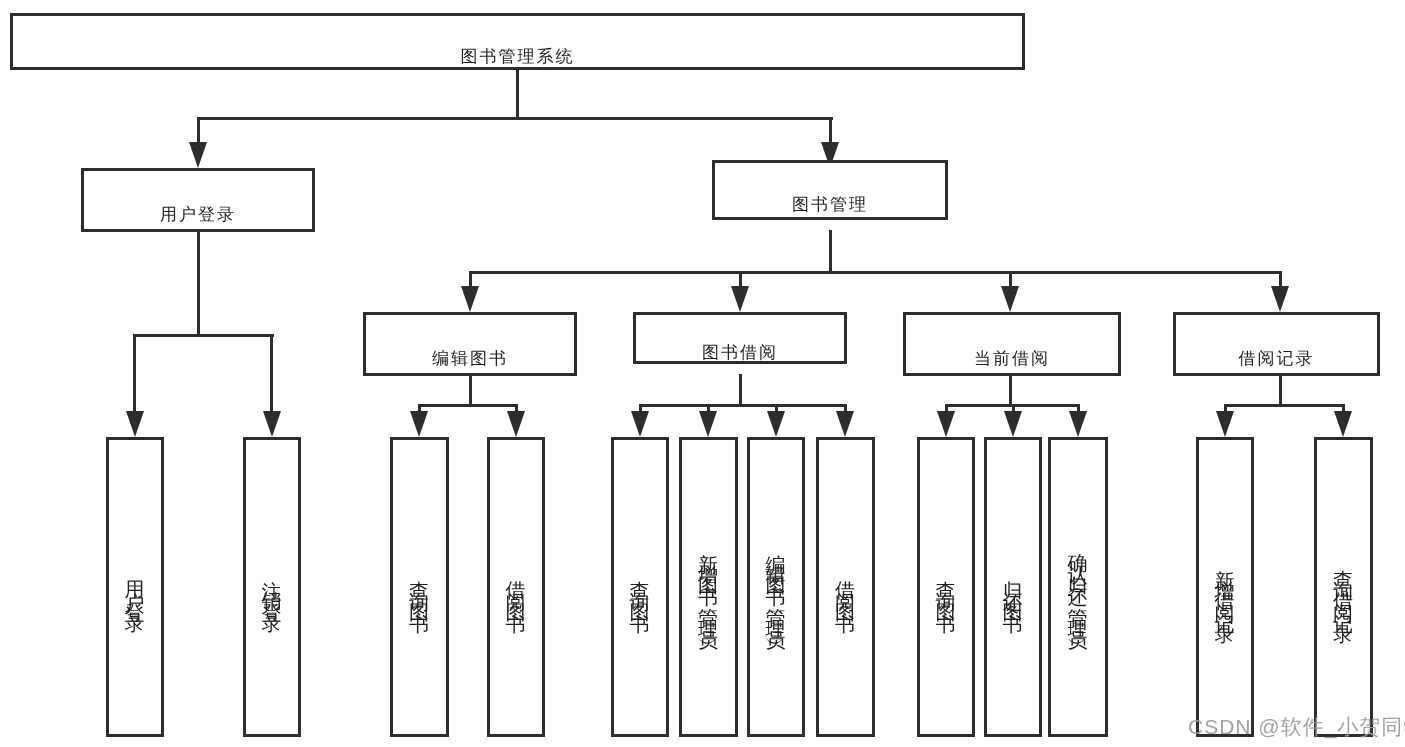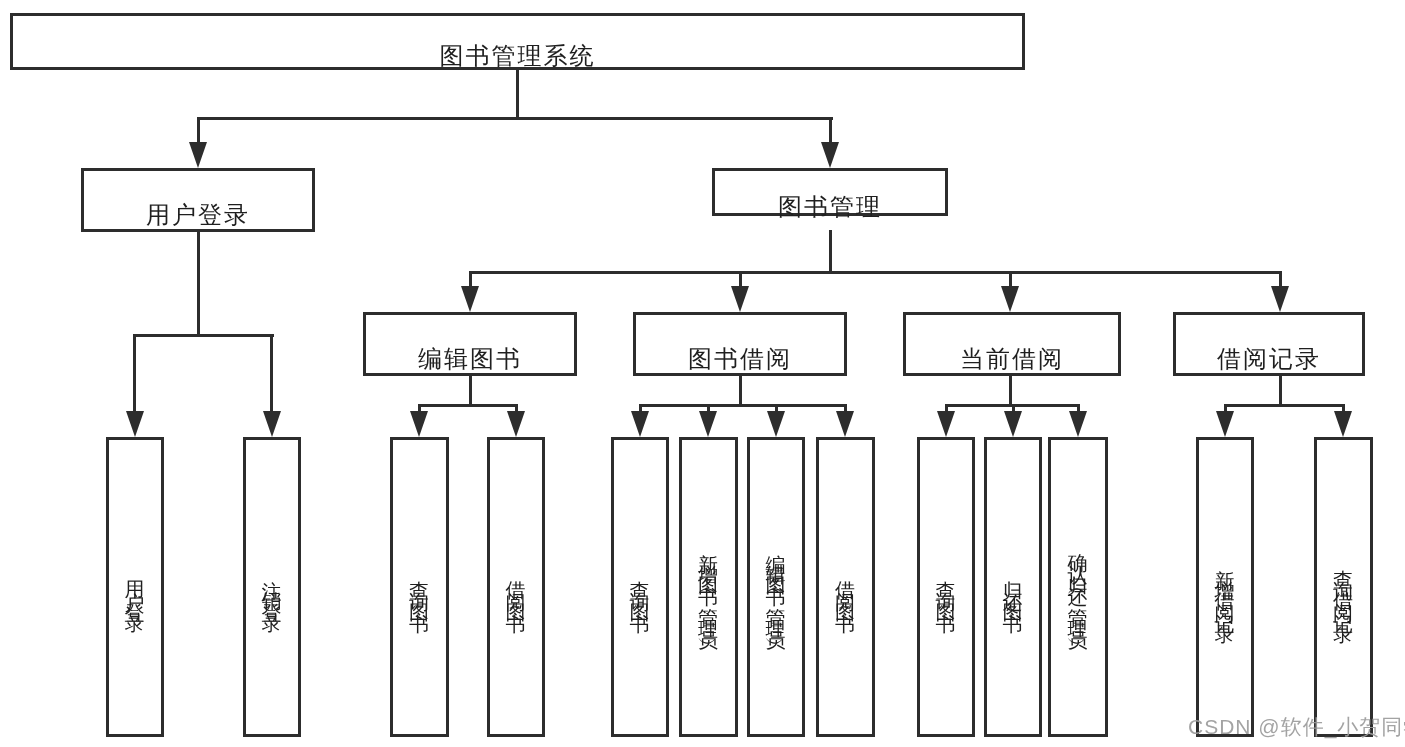--- a/index.html
+++ b/index.html
@@ -10,21 +10,21 @@
   }
   html,body{margin:0;padding:0;background:var(--bg);}
   .canvas{
     position:relative;width:1405px;height:747px;background:var(--bg);
     font-family:"Liberation Sans","DejaVu Sans",sans-serif;overflow:hidden;
   }
   .box{
     position:absolute;box-sizing:border-box;border:3px solid var(--line);
     background:#fff;display:flex;align-items:center;justify-content:center;
   }
-  .hlbl{font-size:24px;color:var(--text);letter-spacing:2px;white-space:nowrap;margin-top:29px;}
+  .hlbl{font-size:17px;color:var(--text);letter-spacing:2px;white-space:nowrap;margin-top:29px;}
   .leaf{top:437px;height:300px;}
   .vlbl{
     writing-mode:vertical-rl;text-orientation:mixed;
     font-size:20px;letter-spacing:11px;line-height:1;color:var(--text);
   }
   .hl{position:absolute;height:3px;background:var(--line);}
   .vl{position:absolute;width:3px;background:var(--line);}
   .ah{
     position:absolute;width:0;height:0;
     border-left:9px solid transparent;border-right:9px solid transparent;
@@ -100,34 +100,34 @@
   <div class="vl" style="left:1342px;top:404px;height:14px"></div>
   <div class="ah" style="left:1334px;top:411px"></div>
 
   <div class="box" style="left:10px;top:13px;width:1015px;height:57px">
     <span class="hlbl">图书管理系统</span>
   </div>
 
   <div class="box" style="left:81px;top:168px;width:234px;height:64px">
     <span class="hlbl">用户登录</span>
   </div>
-  <div class="box" style="left:712px;top:168px;width:236px;height:48px">
+  <div class="box" style="left:712px;top:160px;width:236px;height:60px">
     <span class="hlbl">图书管理</span>
   </div>
 
   <div class="box" style="left:363px;top:312px;width:214px;height:64px">
     <span class="hlbl">编辑图书</span>
   </div>
-  <div class="box" style="left:633px;top:312px;width:214px;height:64px">
+  <div class="box" style="left:633px;top:312px;width:214px;height:52px">
     <span class="hlbl">图书借阅</span>
   </div>
   <div class="box" style="left:903px;top:312px;width:218px;height:64px">
     <span class="hlbl">当前借阅</span>
   </div>
-  <div class="box" style="left:1173px;top:312px;width:192px;height:64px">
+  <div class="box" style="left:1173px;top:312px;width:207px;height:64px">
     <span class="hlbl">借阅记录</span>
   </div>
 
   <div class="box leaf" style="left:106px;width:58px">
     <span class="vlbl">用户登录</span>
   </div>
   <div class="box leaf" style="left:243px;width:58px">
     <span class="vlbl">注销登录</span>
   </div>
 

